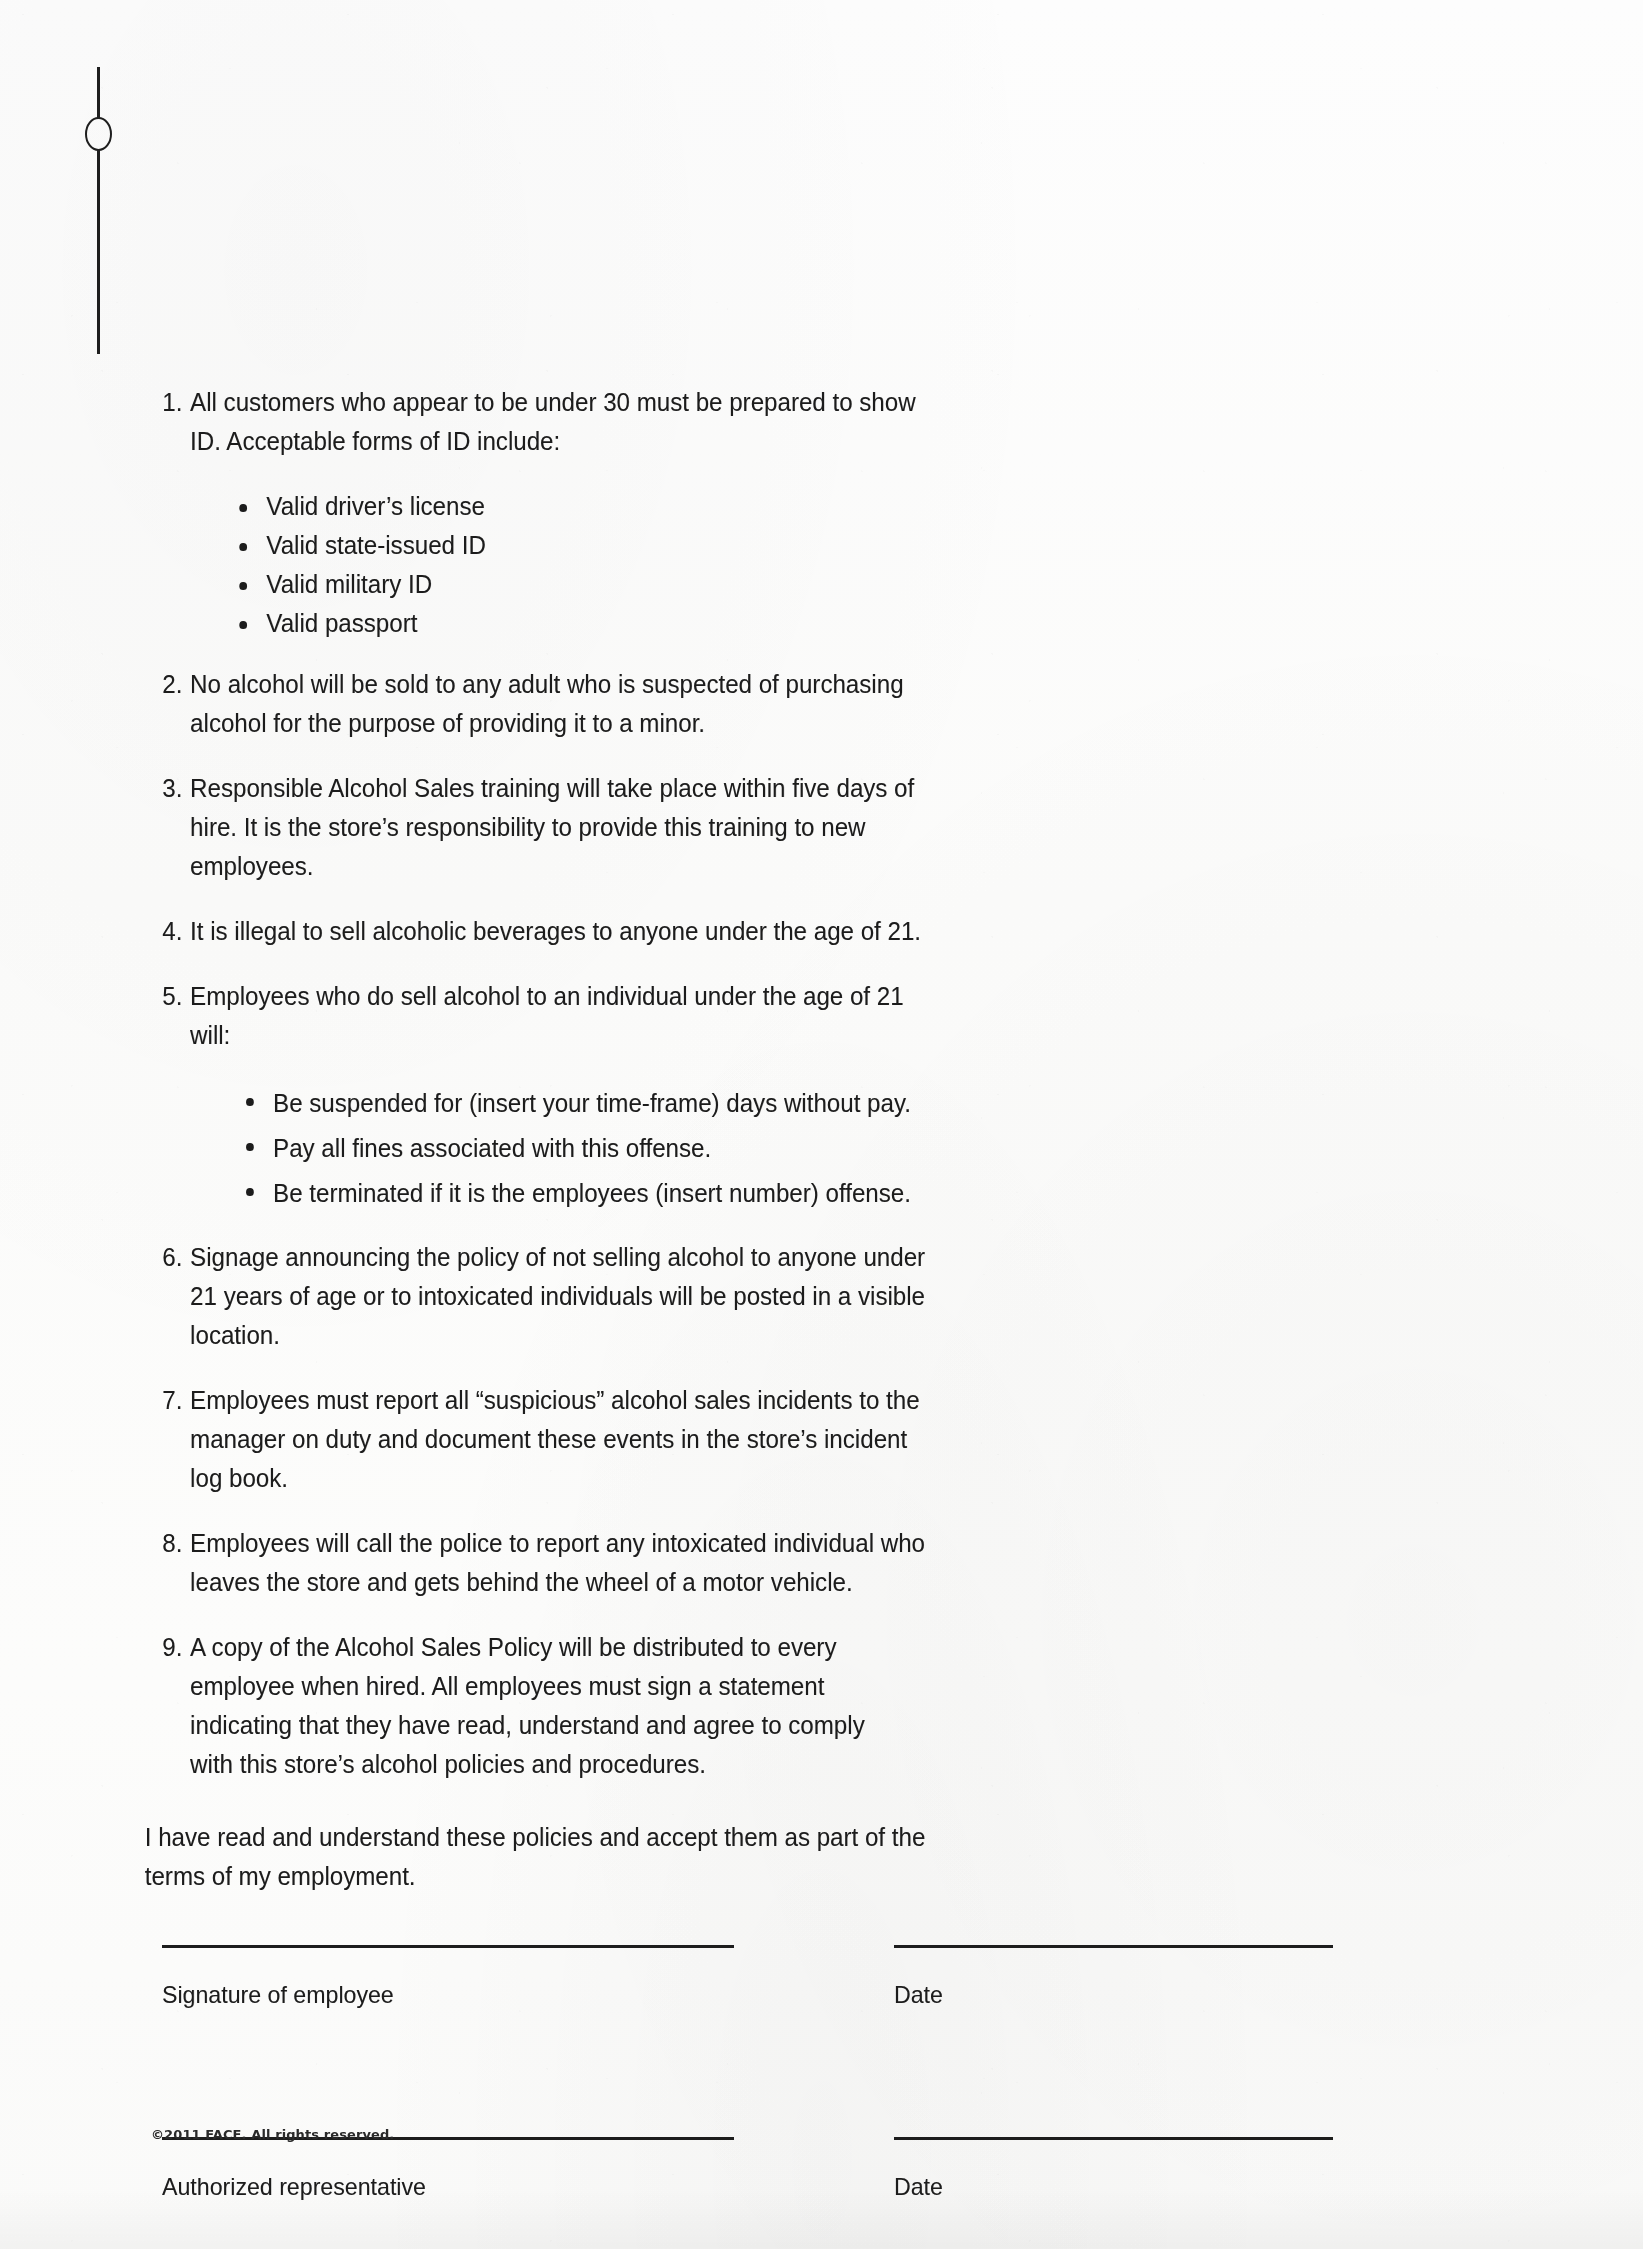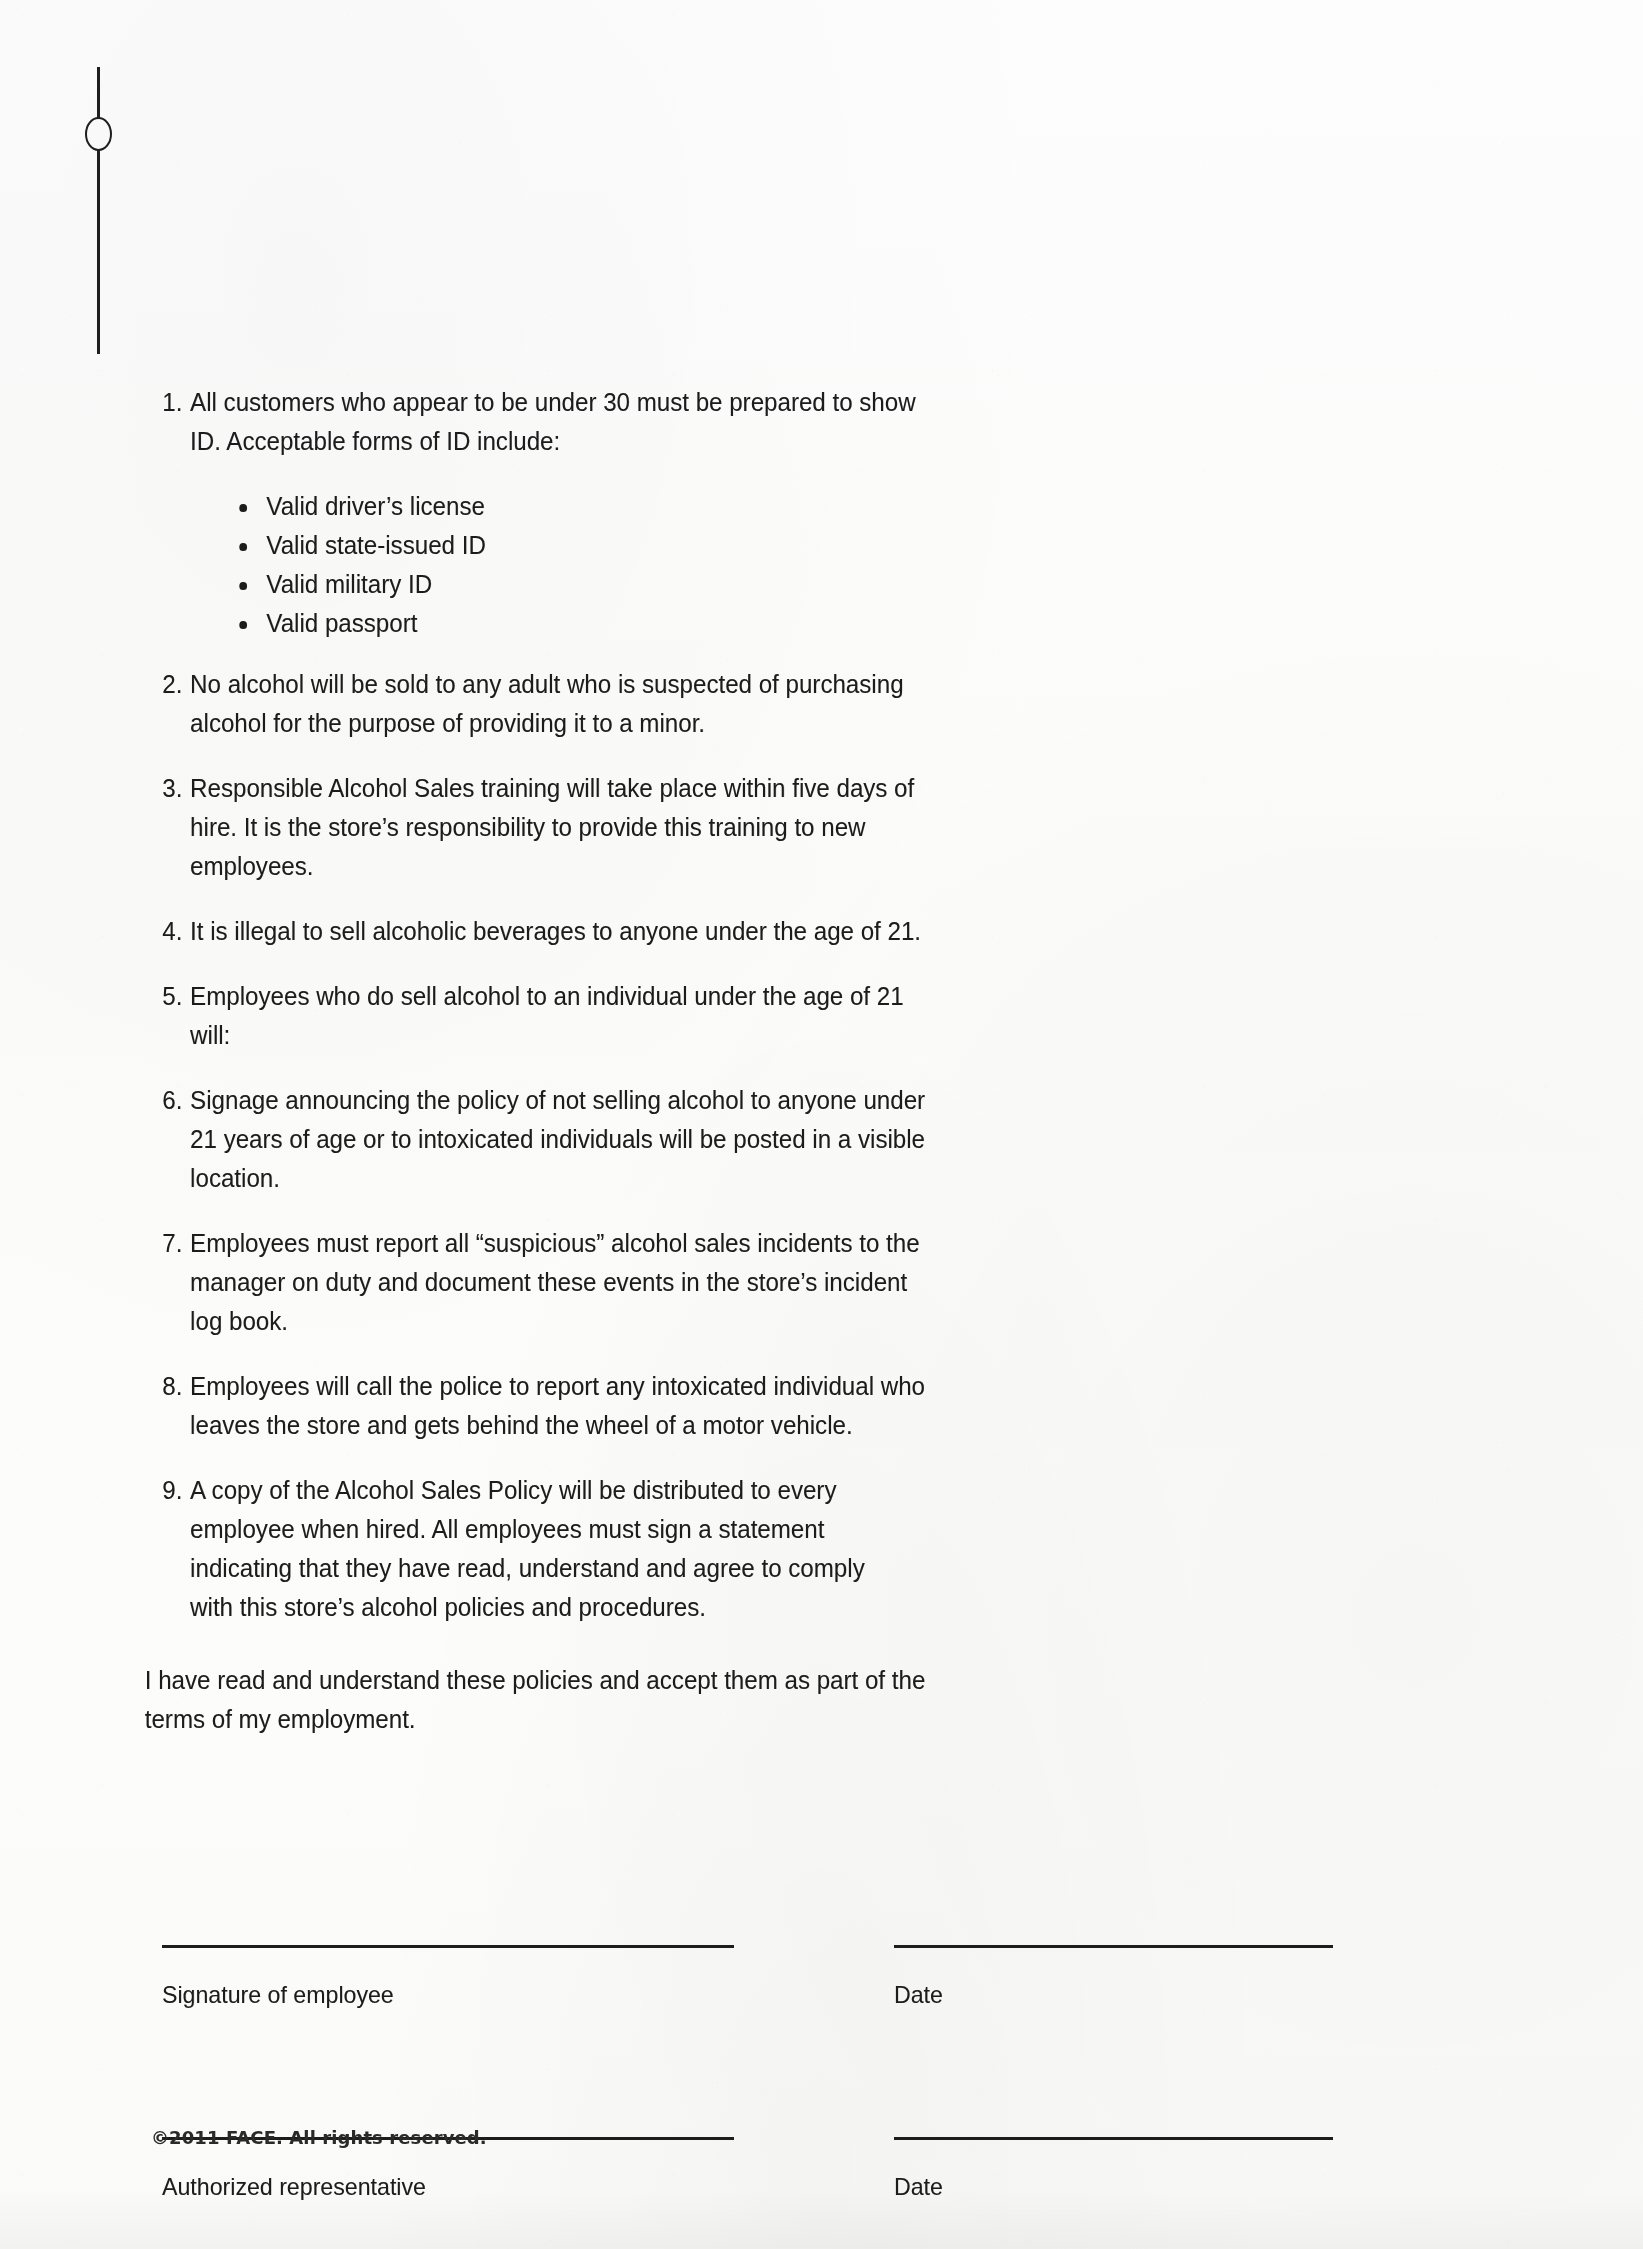--- a/index.html
+++ b/index.html
@@ -203,21 +203,21 @@
   }
   .sig-label.left  { left: 154px; }
   .sig-label.right { left: 886px; }
 
   
   #footer-copyright {
     position: absolute;
     left: 151px;
     top: 2127px;
     font-family: "DejaVu Sans", sans-serif;
-    font-size: 18px;
+    font-size: 13px;
     letter-spacing: 0.1px;
     font-weight: 600;
     color: #2a2a2a;
     white-space: nowrap;
   }
   
   #scan-edge {
     position: absolute;
     left: 0;
     bottom: 0;
@@ -265,20 +265,25 @@
 
     <div class="num-item">
       <span class="marker">4.</span>
       <span>It is illegal to sell alcoholic beverages to anyone under the age of 21.</span>
     </div>
 
     <div class="num-item">
       <span class="marker">5.</span>
       <span>Employees who do sell alcohol to an individual under the age of 21 will:</span>
     </div>
+    <ul class="bullets indent-deeper spaced">
+      <li>Be suspended for (insert your time-frame) days without pay.</li>
+      <li>Pay all fines associated with this offense.</li>
+      <li>Be terminated if it is the employees (insert number) offense.</li>
+    </ul>
 
     <div class="num-item">
       <span class="marker">6.</span>
       <span>Signage announcing the policy of not selling alcohol to anyone under 21 years of age or to intoxicated individuals will be posted in a visible location.</span>
     </div>
 
     <div class="num-item">
       <span class="marker">7.</span>
       <span>Employees must report all “suspicious” alcohol sales incidents to the manager on duty and document these events in the store’s incident log book.</span>
     </div>

